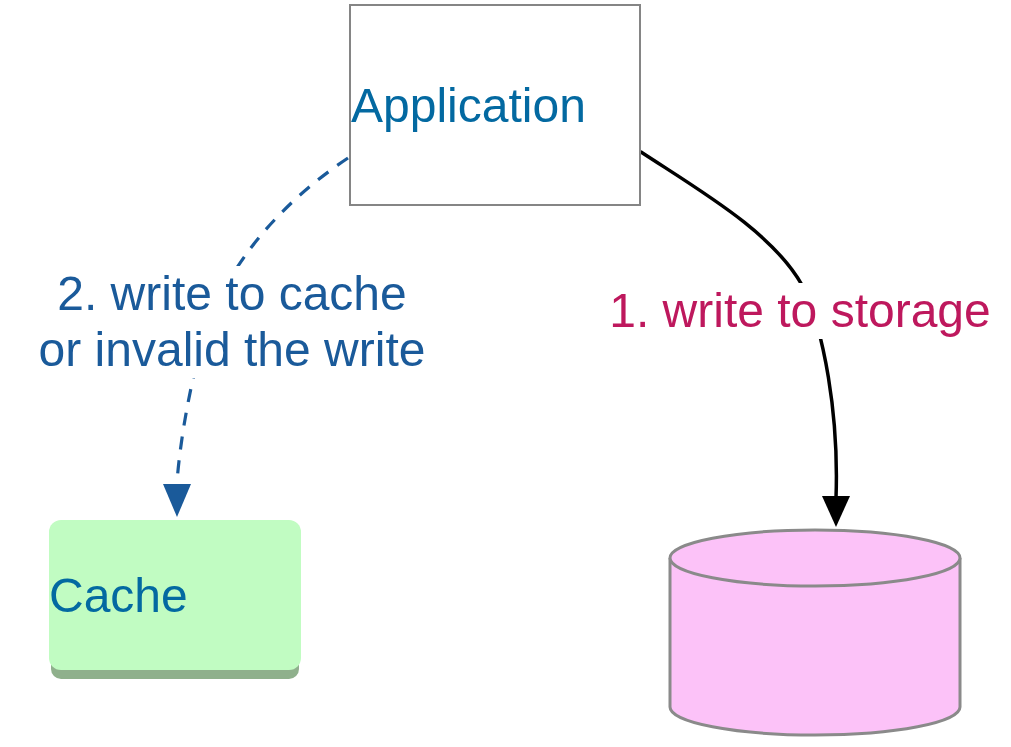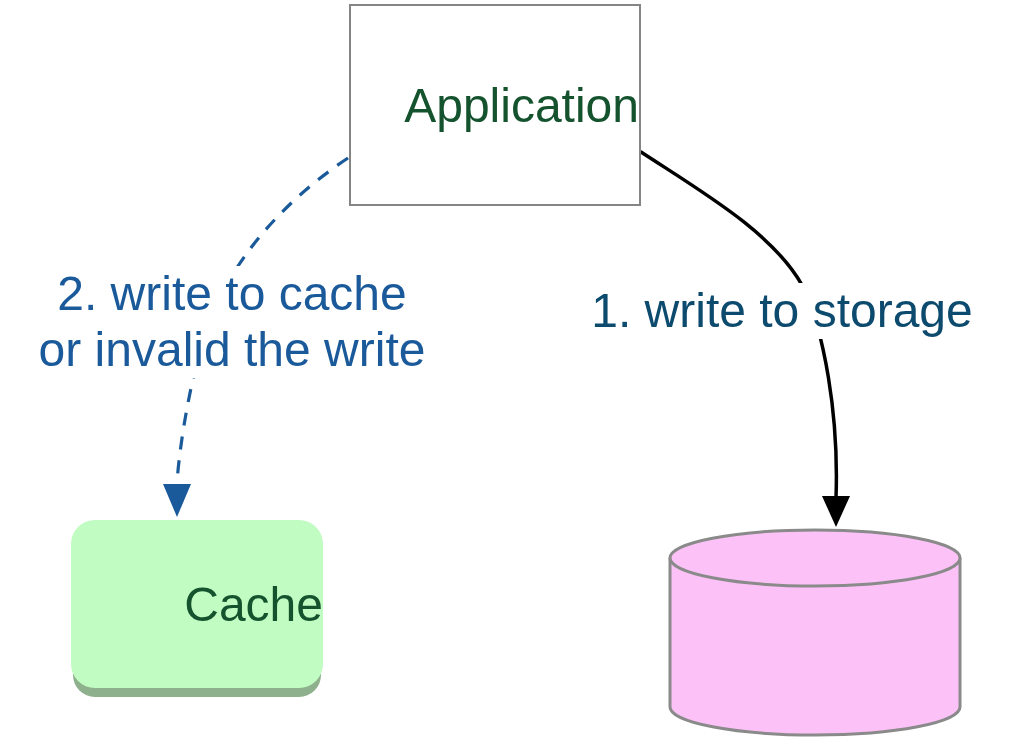--- a/index.html
+++ b/index.html
@@ -24,53 +24,53 @@
   }
   .edge-label {
     position: absolute;
     background: #ffffff;
     text-align: center;
     font-size: 48px;
     line-height: 56px;
     white-space: nowrap;
   }
   #label-write-storage {
-    left: 580px;
+    left: 598px;
     top: 283px;
     width: 404px;
-    color: #0c4a6e;
+    color: #be185d;
   }
   #label-write-cache {
     left: 0px;
     top: 266px;
     width: 400px;
     margin-left: 32px;
   }
   .node {
     position: absolute;
     display: flex;
     align-items: center;
-    justify-content: flex-end;
+    justify-content: flex-start;
     font-size: 48px;
-    color: #14532d;
+    color: #0369a1;
   }
   #node-application {
     left: 349px;
     top: 4px;
     width: 288px;
     height: 198px;
     border: 2px solid #858585;
     background: #ffffff;
   }
   #node-cache {
-    left: 71px;
+    left: 49px;
     top: 520px;
     width: 252px;
-    height: 168px;
-    border-radius: 24px;
+    height: 150px;
+    border-radius: 12px;
     box-shadow: 0 11px 0 -2px #8fb08c;
   }
   #node-storage-label {
     left: 670px;
     top: 570px;
     width: 290px;
     height: 150px;
     background: transparent;
   }
 </style>

